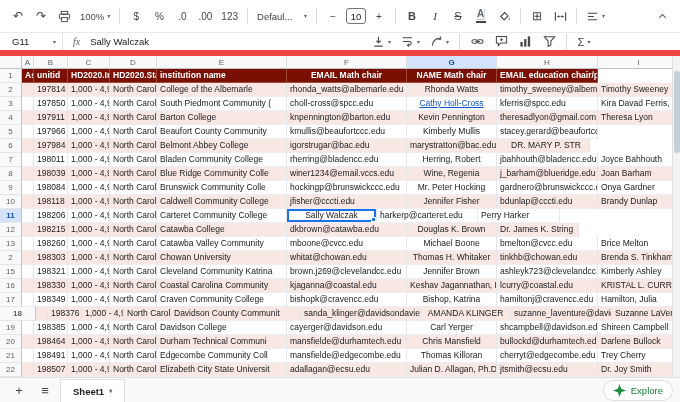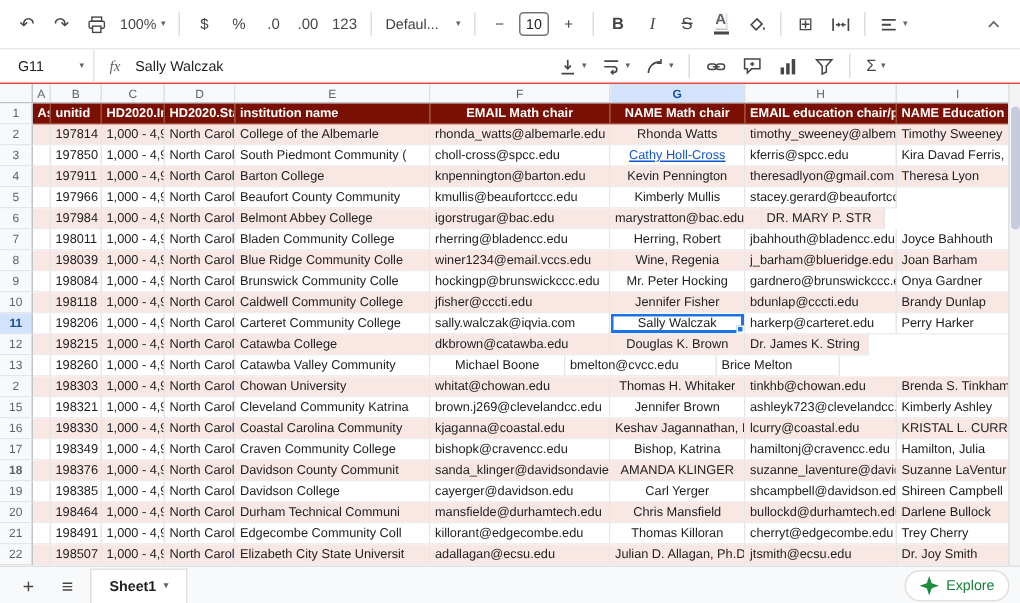--- a/index.html
+++ b/index.html
@@ -32,21 +32,21 @@
   .i { font-style:italic; font-size:11px; font-family:"Liberation Serif", serif; }
   .s { text-decoration:line-through; font-size:11px; }
   .acolor { display:flex; flex-direction:column; align-items:center; line-height:1; }
   .acolor .letter { font-size:10px; font-weight:bold; }
   .acolor .bar { width:10px; height:2.5px; background:#444746; margin-top:1px; }
   .spacer { flex:1; }
   svg.icn { width:13px; height:13px; display:block; }
   
   .formula-bar {
     height:24px; display:flex; align-items:center; border-top:1px solid #e8eaed;
-    border-bottom:1px solid #ef4444; padding-left:0;
+    border-bottom:6px solid #ef4444; padding-left:0;
   }
   .namebox {
     width:62px; height:100%; display:flex; align-items:center; padding:0 6px 0 12px;
     justify-content:space-between; font-size:9.5px; color:#202124; cursor:pointer;
   }
   .fb-sep { width:1px; height:100%; background:#e0e3e7; }
   .fx { font-style:italic; color:#5f6368; font-size:10px; margin:0 10px 0 10px;
         font-family:"Liberation Serif", serif; }
   .fvalue { font-size:9.5px; color:#202124; flex:none; }
   .fb-icons { margin-left:auto; margin-right:86px; display:flex; align-items:center; gap:4px; }
@@ -291,21 +291,20 @@
       <div class="row hdr">
         <div class="gutter" style="width: 22px;">1</div>
         <div class="cell a-left" style="width: 12px;">Assig</div>
         <div class="cell a-left" style="width: 34px;">unitid</div>
         <div class="cell a-left" style="width: 42px;">HD2020.Inst</div>
         <div class="cell a-left" style="width: 47px;">HD2020.Stat</div>
         <div class="cell a-left" style="width: 130px;">institution name</div>
         <div class="cell a-center" style="width: 120px;">EMAIL Math chair</div>
         <div class="cell a-center" style="width: 90px;">NAME Math chair</div>
         <div class="cell a-left" style="width: 101px;">EMAIL education chair/pr</div>
-        <div class="cell a-left" style="width: 82px;">NAME Education</div>
       </div>
       <div class="row band">
         <div class="gutter" style="width: 22px;">2</div>
         <div class="cell a-left" style="width: 12px;"></div>
         <div class="cell a-right" style="width: 34px;">197814</div>
         <div class="cell a-left" style="width: 42px;">1,000 - 4,999</div>
         <div class="cell a-left" style="width: 47px;">North Carolina</div>
         <div class="cell a-left" style="width: 130px;">College of the Albemarle</div>
         <div class="cell a-left" style="width: 120px;">rhonda_watts@albemarle.edu</div>
         <div class="cell a-center" style="width: 90px;">Rhonda Watts</div>
@@ -406,21 +405,20 @@
         <div class="cell a-left" style="width: 101px;">bdunlap@cccti.edu</div>
         <div class="cell a-left" style="width: 82px;">Brandy Dunlap</div>
       </div>
       <div class="row">
         <div class="gutter active" style="width: 22px;">11</div>
         <div class="cell a-left" style="width: 12px;"></div>
         <div class="cell a-right" style="width: 34px;">198206</div>
         <div class="cell a-left" style="width: 42px;">1,000 - 4,999</div>
         <div class="cell a-left" style="width: 47px;">North Carolina</div>
         <div class="cell a-left" style="width: 130px;">Carteret Community College</div>
-        <div class="cell a-left" style="width: 120px;">sally.walczak@iqvia.com</div>
         <div class="cell a-center selected" style="width: 90px;">Sally Walczak<div class="handle"></div></div>
         <div class="cell a-left" style="width: 101px;">harkerp@carteret.edu</div>
         <div class="cell a-left" style="width: 82px;">Perry Harker</div>
       </div>
       <div class="row band">
         <div class="gutter" style="width: 22px;">12</div>
         <div class="cell a-left" style="width: 12px;"></div>
         <div class="cell a-right" style="width: 34px;">198215</div>
         <div class="cell a-left" style="width: 42px;">1,000 - 4,999</div>
         <div class="cell a-left" style="width: 47px;">North Carolina</div>
@@ -429,20 +427,21 @@
         <div class="cell a-center" style="width: 90px;">Douglas K. Brown</div>
         <div class="cell a-left" style="width: 82px;">Dr. James K. String</div>
       </div>
       <div class="row">
         <div class="gutter" style="width: 22px;">13</div>
         <div class="cell a-left" style="width: 12px;"></div>
         <div class="cell a-right" style="width: 34px;">198260</div>
         <div class="cell a-left" style="width: 42px;">1,000 - 4,999</div>
         <div class="cell a-left" style="width: 47px;">North Carolina</div>
         <div class="cell a-left" style="width: 130px;">Catawba Valley Community</div>
+        <div class="cell a-left" style="width: 120px;">mboone@cvcc.edu</div>
         <div class="cell a-center" style="width: 90px;">Michael Boone</div>
         <div class="cell a-left" style="width: 101px;">bmelton@cvcc.edu</div>
         <div class="cell a-left" style="width: 82px;">Brice Melton</div>
       </div>
       <div class="row band">
         <div class="gutter" style="width: 22px;">2</div>
         <div class="cell a-left" style="width: 12px;"></div>
         <div class="cell a-right" style="width: 34px;">198303</div>
         <div class="cell a-left" style="width: 42px;">1,000 - 4,999</div>
         <div class="cell a-left" style="width: 47px;">North Carolina</div>
@@ -482,21 +481,21 @@
         <div class="cell a-right" style="width: 34px;">198349</div>
         <div class="cell a-left" style="width: 42px;">1,000 - 4,999</div>
         <div class="cell a-left" style="width: 47px;">North Carolina</div>
         <div class="cell a-left" style="width: 130px;">Craven Community College</div>
         <div class="cell a-left" style="width: 120px;">bishopk@cravencc.edu</div>
         <div class="cell a-center" style="width: 90px;">Bishop, Katrina</div>
         <div class="cell a-left" style="width: 101px;">hamiltonj@cravencc.edu</div>
         <div class="cell a-left" style="width: 82px;">Hamilton, Julia</div>
       </div>
       <div class="row band">
-        <div class="gutter" style="width: 22px; font-weight: bold;">18</div>
+        <div class="gutter" style="width: 36px; font-weight: bold;">18</div>
         <div class="cell a-left" style="width: 12px;"></div>
         <div class="cell a-right" style="width: 34px;">198376</div>
         <div class="cell a-left" style="width: 42px;">1,000 - 4,999</div>
         <div class="cell a-left" style="width: 47px;">North Carolina</div>
         <div class="cell a-left" style="width: 130px;">Davidson County Communit</div>
         <div class="cell a-left" style="width: 120px;">sanda_klinger@davidsondavie.e</div>
         <div class="cell a-center" style="width: 90px;">AMANDA KLINGER</div>
         <div class="cell a-left" style="width: 101px;">suzanne_laventure@davidso</div>
         <div class="cell a-left" style="width: 82px;">Suzanne LaVentur</div>
       </div>
@@ -524,21 +523,21 @@
         <div class="cell a-left" style="width: 101px;">bullockd@durhamtech.edu</div>
         <div class="cell a-left" style="width: 82px;">Darlene Bullock</div>
       </div>
       <div class="row">
         <div class="gutter" style="width: 22px;">21</div>
         <div class="cell a-left" style="width: 12px;"></div>
         <div class="cell a-right" style="width: 34px;">198491</div>
         <div class="cell a-left" style="width: 42px;">1,000 - 4,999</div>
         <div class="cell a-left" style="width: 47px;">North Carolina</div>
         <div class="cell a-left" style="width: 130px;">Edgecombe Community Coll</div>
-        <div class="cell a-left" style="width: 120px;">killorant@edgecombe.edu</div>
+        <div class="cell a-left" style="width: 120px;">mansfielde@edgecombe.edu</div>
         <div class="cell a-center" style="width: 90px;">Thomas Killoran</div>
         <div class="cell a-left" style="width: 101px;">cherryt@edgecombe.edu</div>
         <div class="cell a-left" style="width: 82px;">Trey Cherry</div>
       </div>
       <div class="row band">
         <div class="gutter" style="width: 22px;">22</div>
         <div class="cell a-left" style="width: 12px;"></div>
         <div class="cell a-right" style="width: 34px;">198507</div>
         <div class="cell a-left" style="width: 42px;">1,000 - 4,999</div>
         <div class="cell a-left" style="width: 47px;">North Carolina</div>

